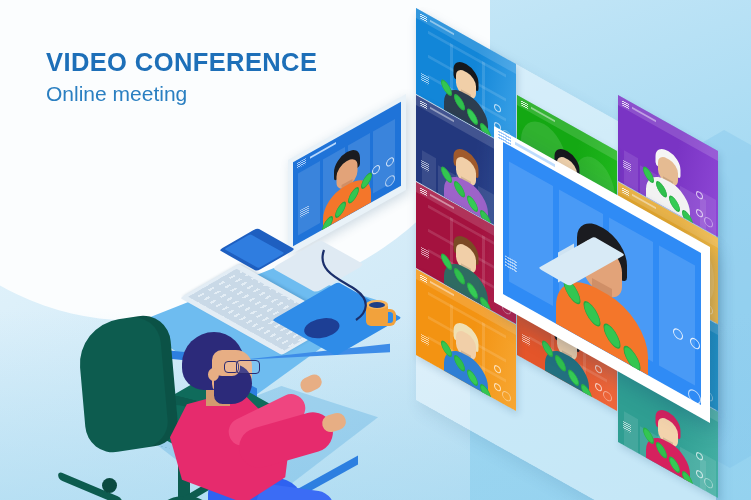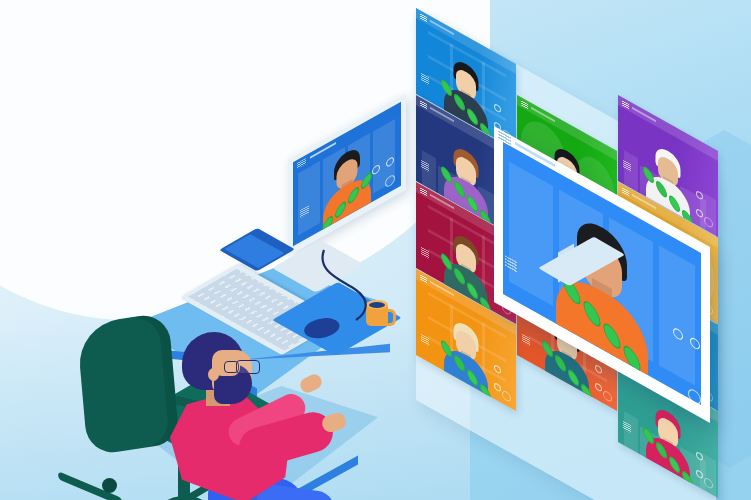--- a/index.html
+++ b/index.html
@@ -253,20 +253,24 @@
 <body>
 
 <div id="stage">
 
   <div class="bg-base"></div>
   <div class="bg-left-wash"></div>
   <div class="white-blob"></div>
   <div class="white-blob2"></div>
   <div class="floor"></div>
 
+  <div class="headline">
+    <h1>VIDEO CONFERENCE</h1>
+    <h2>Online meeting</h2>
+  </div>
 
   <div class="wall-floor-shadow"></div>
 
   <div class="wall">
     <div class="wall-back"></div>
     <div id="tiles-host">
         <div class="tile" title="Participant 1 - businessman" style="left: 0px; top: 0px; background: linear-gradient(100deg, rgb(18, 134, 216) 0%, rgb(18, 134, 216) 55%, rgb(61, 163, 232) 100%); z-index: 12;">
           <div class="scn">
             <div style="position: absolute; left: 12px; top: 16px; width: 78px; height: 3px; background: rgba(255, 255, 255, 0.13);"></div>
             <div style="position: absolute; left: 12px; top: 40px; width: 78px; height: 3px; background: rgba(255, 255, 255, 0.13);"></div>

